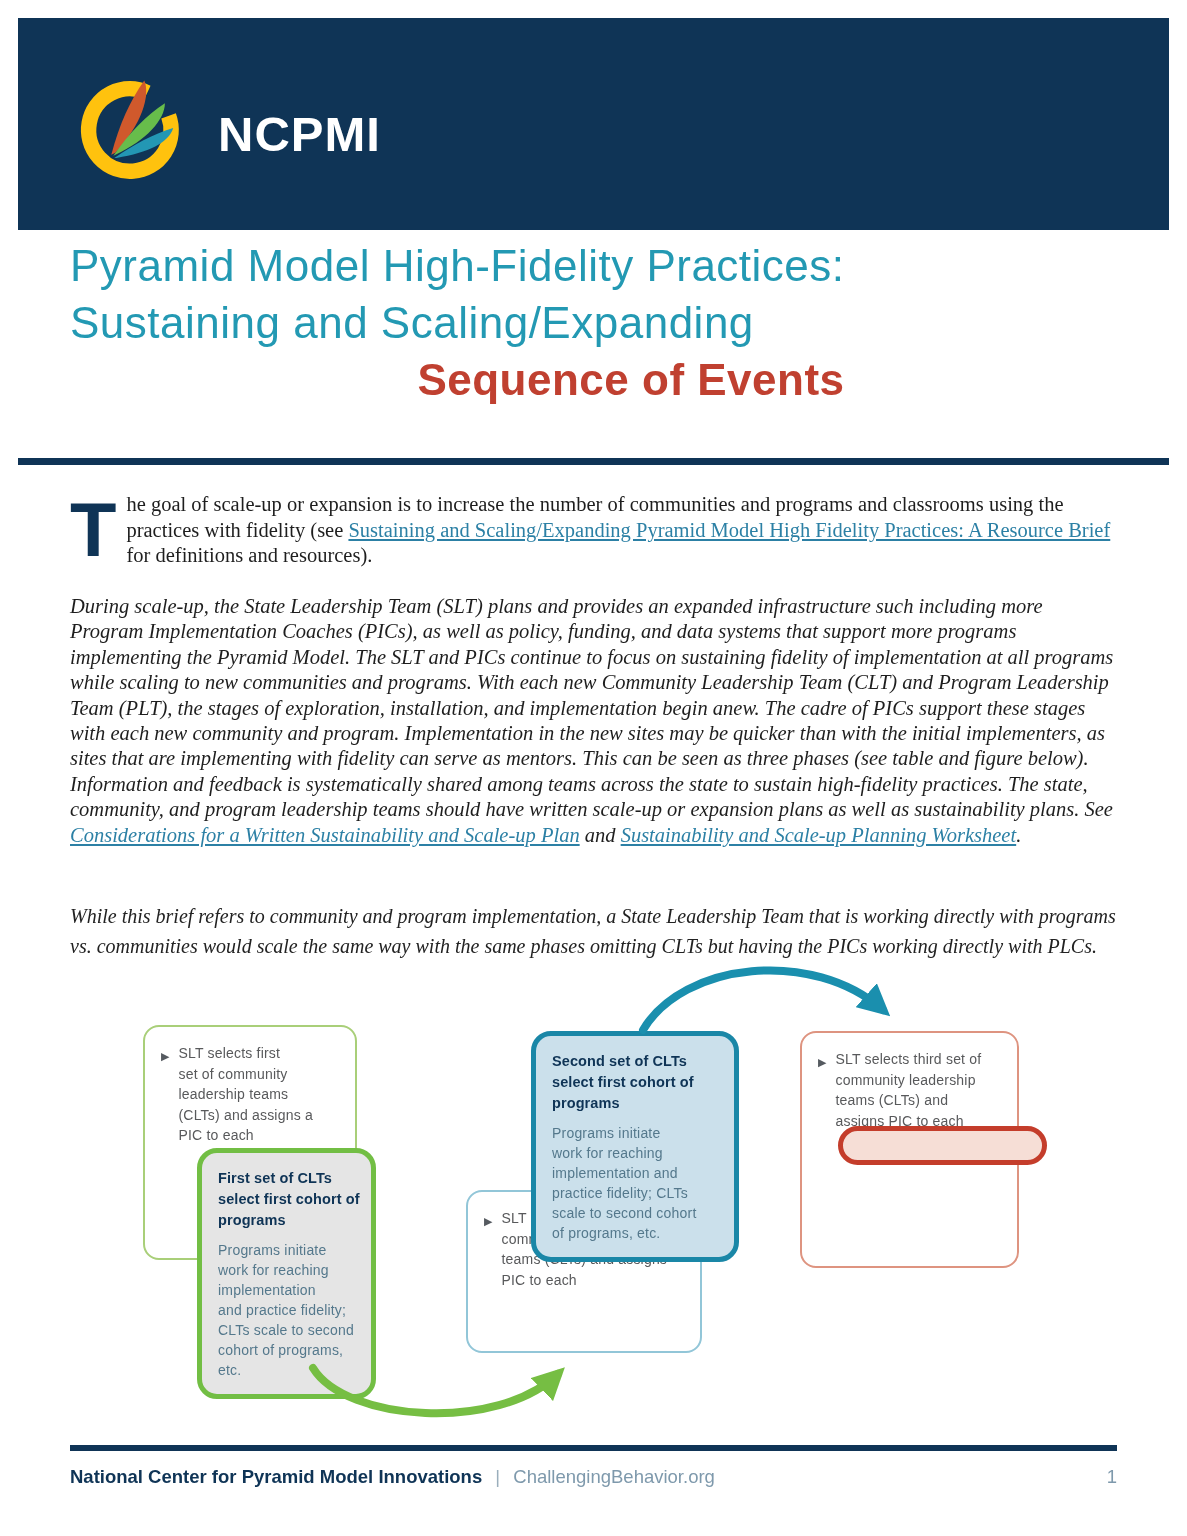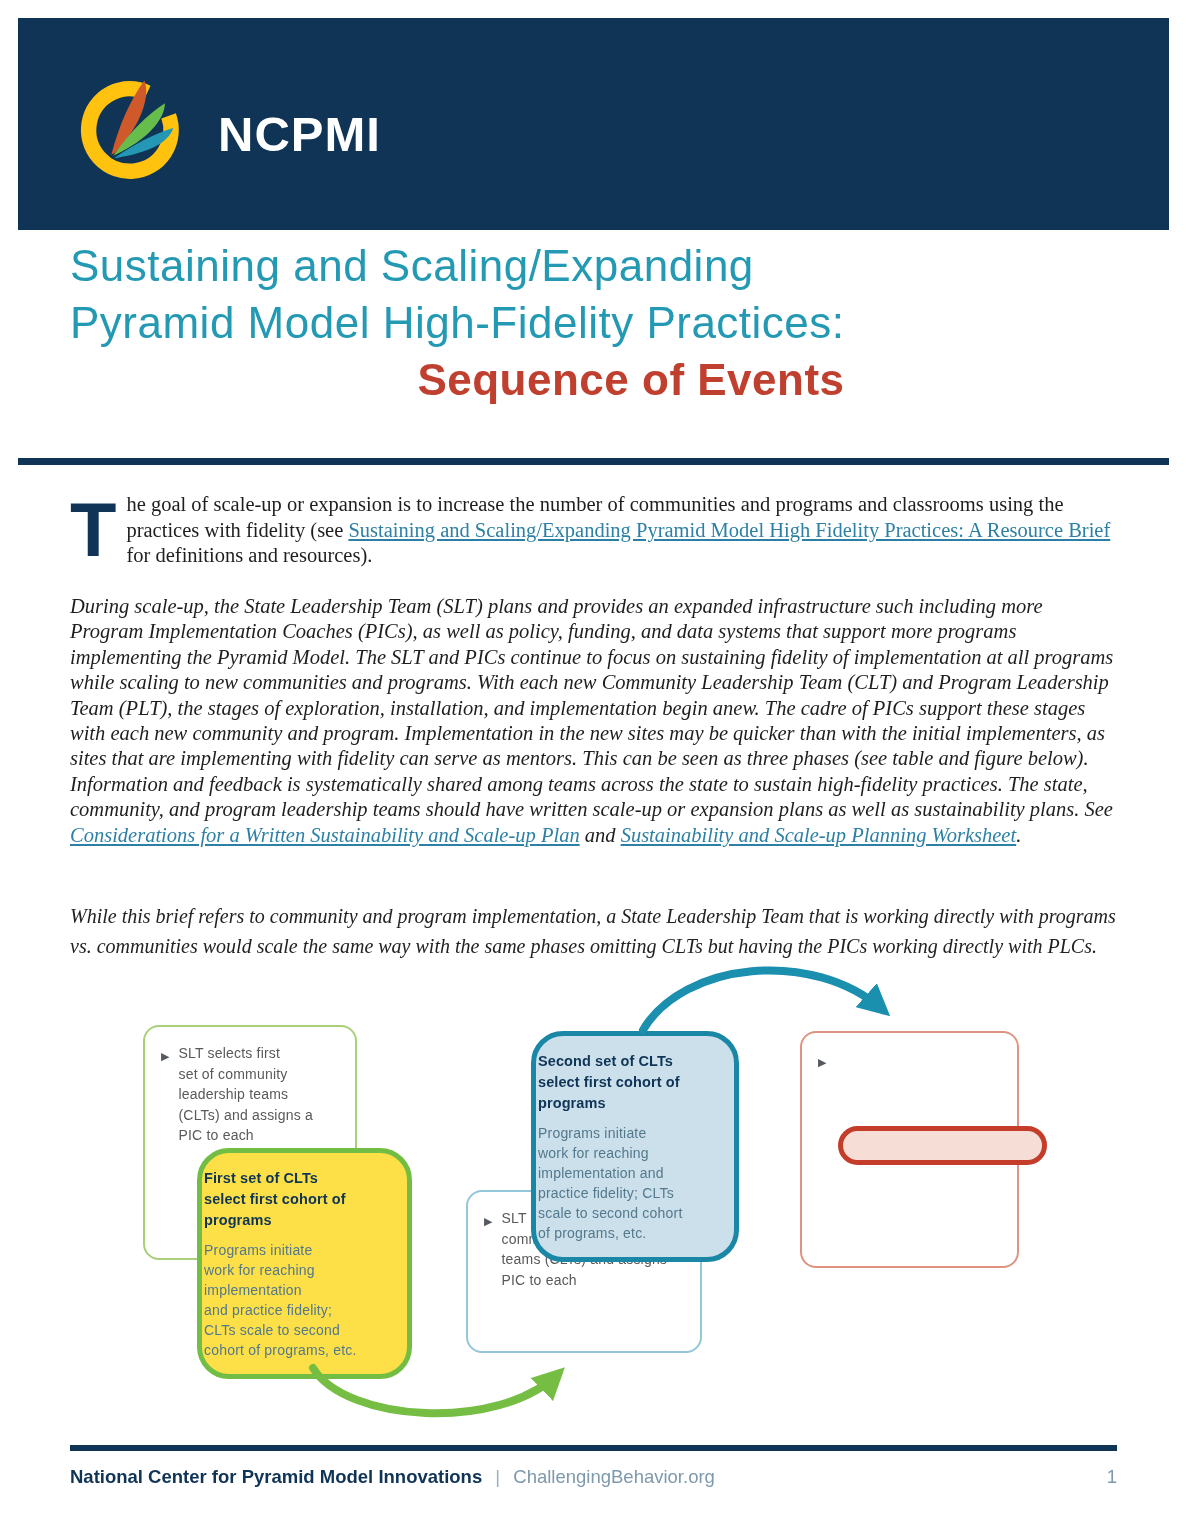--- a/index.html
+++ b/index.html
@@ -29,30 +29,30 @@
   .intro{position:absolute;left:70px;top:492px;width:1048px;font-size:20.5px;line-height:25.5px;}
   .dropcap{float:left;color:var(--c-navy);font-family:"Liberation Sans",sans-serif;
            font-weight:bold;font-size:76px;line-height:64px;padding:6px 10px 0 0;}
   .body2{position:absolute;left:70px;top:594px;width:1048px;font-size:20.5px;line-height:25.4px;font-style:italic;}
   a.doc-link{color:var(--c-link);text-decoration:underline;cursor:pointer;}
   .note{position:absolute;left:70px;top:901px;width:1050px;font-style:italic;
         font-size:20px;line-height:30px;color:#222;}
   
   .fbox{position:absolute;border-radius:16px;background:#fff;}
   .outline{border-width:2px;border-style:solid;z-index:1;padding:16px 10px 0 16px;}
-  .solid{border-width:5px;border-style:solid;z-index:2;border-radius:32px;padding:15px 10px 14px 2px;}
+  .solid{border-width:5px;border-style:solid;z-index:2;border-radius:20px;padding:15px 10px 14px 16px;}
   .lines{white-space:pre-line;}
   .bullet-row{display:flex;}
   .tri{font-size:11px;color:#555a60;margin:3px 9px 0 0;line-height:20.5px;}
   .bullet-text{font-size:14px;line-height:20.5px;color:var(--c-gray);letter-spacing:.2px;}
   .fbox-title{font-size:14.5px;line-height:21px;font-weight:bold;color:var(--c-navy);
               letter-spacing:.1px;margin-bottom:9px;}
   .fbox-body{font-size:14px;line-height:20px;color:var(--c-slate);letter-spacing:.2px;}
   .b-step1{left:143px;top:1025px;width:214px;height:235px;border-color:#A9CF79;}
-  .b-phase1{left:197px;top:1148px;width:215px;border-color:var(--c-green);background:#fde047;}
+  .b-phase1{left:197px;top:1148px;width:179px;border-color:var(--c-green);background:#e5e5e5;}
   .b-phase2{left:531px;top:1031px;width:208px;border-color:var(--c-teal_border);background:#CBE0EB;}
   .b-step2{left:466px;top:1190px;width:236px;height:163px;border-color:#92C6D8;}
   .b-step3{left:800px;top:1031px;width:219px;height:237px;border-color:#DE9480;}
   .b-phase3{left:838px;top:1126px;width:209px;border-color:var(--c-red_border);background:#F6DED6;}
   .arrow-svg{position:absolute;overflow:visible;z-index:3;}
   .arrow-teal{left:598px;top:952px;}
   .arrow-green{left:288px;top:1352px;}
   
   .footer-rule{left:70px;top:1445px;width:1047px;height:6px;}
   .footer{position:absolute;left:70px;top:1466px;width:1047px;font-size:18.5px;color:var(--c-navy);}
@@ -70,22 +70,22 @@
     <svg class="logo-swirl" viewBox="0 0 130 130" aria-hidden="true">
       <path d="M 97.6 54.3 A 40 40 0 1 1 76.9 31.7" fill="none" stroke="#FFC20E" stroke-width="15"></path>
       <path d="M 42 92 C 50 62, 60 40, 74 20 C 80 34, 72 62, 46 90 Z" fill="#D0592C"></path>
       <path d="M 44 93 C 60 70, 76 54, 94 42 C 94 58, 76 78, 46 92 Z" fill="#67BD4B"></path>
       <path d="M 45 95 C 64 82, 82 72, 102 66 C 98 80, 78 90, 47 95 Z" fill="#2397B4"></path>
     </svg>
     <div class="logo-text">NCPMI</div>
   </header>
 
   <h1 class="title">
+    <span class="t-teal">Pyramid Model High-Fidelity Practices:</span>
     <span class="t-teal">Sustaining and Scaling/Expanding</span>
-    <span class="t-teal">Pyramid Model High-Fidelity Practices:</span>
     <span class="t-red">Sequence of Events</span>
   </h1>
   <div class="rule title-rule"></div>
 
   <p class="intro serif">
     <span class="dropcap">T</span>
     <span>he goal of scale-up or expansion is to increase the number of communities and programs and classrooms using the practices with fidelity (see </span><a class="doc-link">Sustaining and Scaling/Expanding Pyramid Model High Fidelity Practices: A Resource Brief</a><span> for definitions and resources).</span>
   </p>
 
   <p class="body2 serif">
@@ -135,20 +135,24 @@
       <div class="bullet-text lines">SLT selects second set of
 community leadership
 teams (CLTs) and assigns
 PIC to each</div>
     </div>
   </div>
 
   <div class="fbox outline b-step3">
     <div class="bullet-row">
       <span class="tri">▶</span>
+      <div class="bullet-text lines">SLT selects third set of
+community leadership
+teams (CLTs) and
+assigns PIC to each</div>
     </div>
   </div>
 
   <div class="fbox solid b-phase3">
   </div>
 
   <svg class="arrow-svg arrow-teal" width="320" height="100" aria-hidden="true">
     <defs>
       <marker id="ah-teal" viewBox="0 0 10 10" refX="7" refY="5" markerWidth="4" markerHeight="4" orient="auto">
         <path d="M0,0 L10,5 L0,10 z" fill="#1A8FAE"></path>

